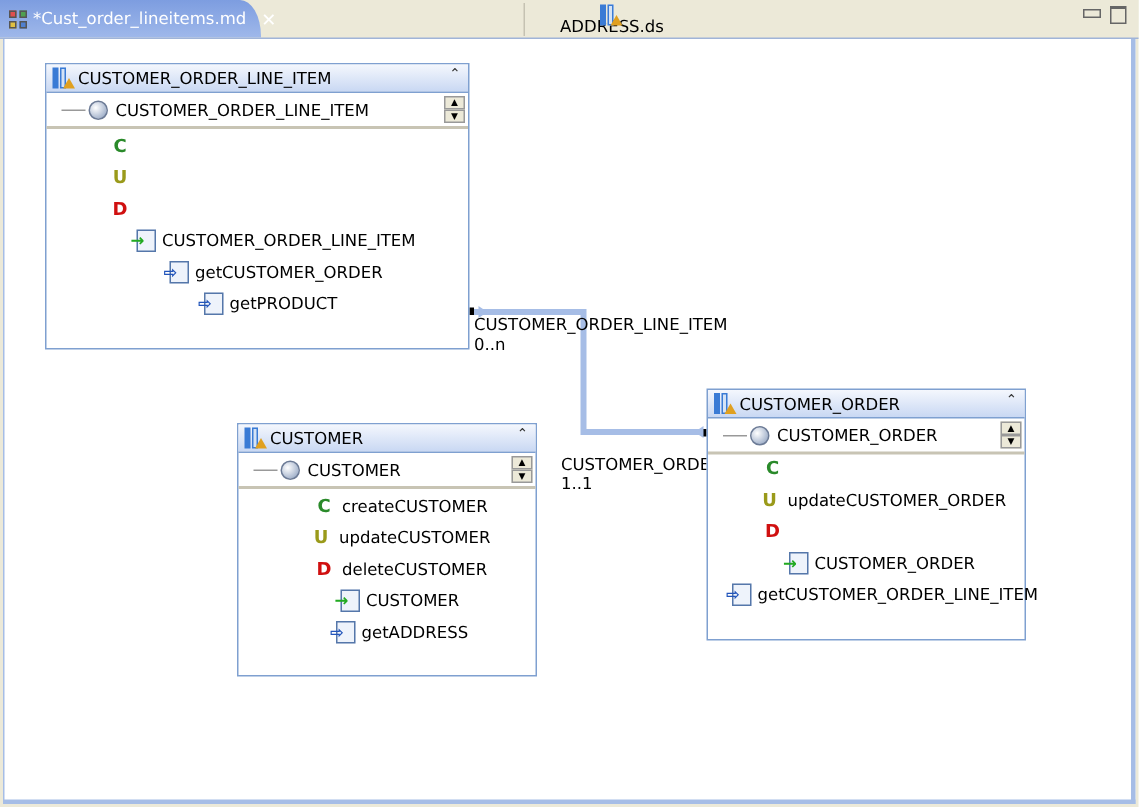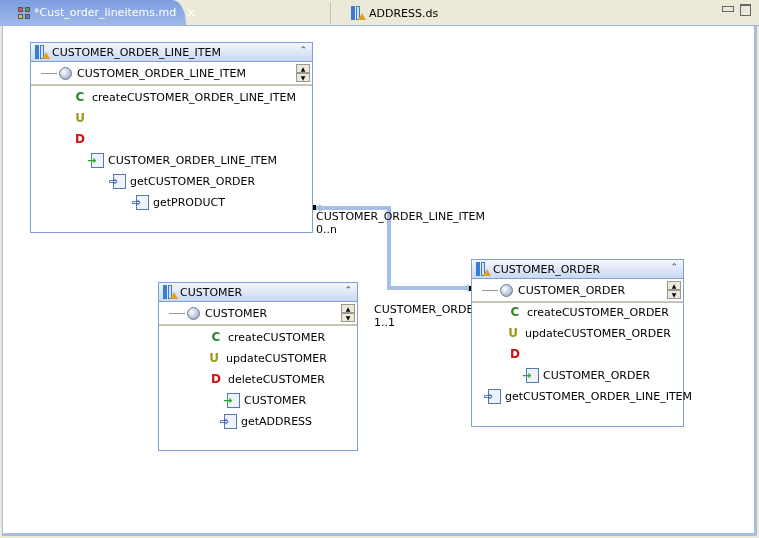--- a/index.html
+++ b/index.html
@@ -12,21 +12,21 @@
   }
   .tabbar {
     position: absolute; left: 0; top: 0; width: 759px; height: 25px;
     background: #ece9d8;
     border-bottom: 1px solid #a0b4d8;
   }
   .tab {
     position: absolute; top: 2px; height: 22px;
     display: flex; align-items: center;
     border-left: 1px solid #c5c2b2;
-    padding-left: 18px;
+    padding-left: 6px;
     font-size: 11px; white-space: nowrap;
   }
   .tab.active {
     left: 0; top: 0; height: 25px; width: 168px;
     background: linear-gradient(#7d9de0, #9fb8ea);
     color: #fff; border-left: none;
     border-top-right-radius: 14px 24px;
   }
   .tab.active .close { margin-left: 10px; font-weight: bold; font-size: 12px; color:#fff; }
   .tab .icon { margin-right: 4px; }
@@ -97,21 +97,21 @@
   <div class="tab active">
     <span class="mdicon">
       <span style="background:#e05050"></span>
         <span style="background:#50a050"></span>
       <span style="background:#e0c040"></span>
         <span style="background:#5080d0"></span>
     </span>
     <span>*Cust_order_lineitems.md</span>
     <span class="close">✕</span>
   </div>
-  <div class="tab" style="left:330px;width:104px;">
+  <div class="tab" style="left:349px;width:104px;flex-direction:column;">
     <span class="dsicon icon">
         <span class="b1"></span>
         <span class="b2"></span>
         <span class="b3"></span>
       </span>
     <span>ADDRESS.ds</span>
   </div>
   <div class="minmax">
     <div class="minbtn"></div>
     <div class="maxbtn"></div>
@@ -146,21 +146,20 @@
       <div class="line"></div>
       <div class="circle"></div>
       <span>CUSTOMER_ORDER_LINE_ITEM</span>
       <div class="scroll">
         <div>▲</div>
         <div>▼</div>
       </div>
     </div>
     <div class="op" style="left:42px;top:44px;">
       <span class="ic c">C</span>
-      <span>createCUSTOMER_ORDER_LINE_ITEM</span>
     </div>
     <div class="op" style="left:42px;top:65px;">
       <span class="ic u">U</span>
     </div>
     <div class="op" style="left:42px;top:86px;">
       <span class="ic d">D</span>
     </div>
     <div class="op" style="left:60px;top:107px;">
       <span class="docic g">
           <span class="arr">→</span>
@@ -240,21 +239,20 @@
       <div class="line"></div>
       <div class="circle"></div>
       <span>CUSTOMER_ORDER</span>
       <div class="scroll">
         <div>▲</div>
         <div>▼</div>
       </div>
     </div>
     <div class="op" style="left:36px;top:42px;">
       <span class="ic c">C</span>
-      <span>createCUSTOMER_ORDER</span>
     </div>
     <div class="op" style="left:34px;top:63px;">
       <span class="ic u">U</span>
       <span>updateCUSTOMER_ORDER</span>
     </div>
     <div class="op" style="left:36px;top:84px;">
       <span class="ic d">D</span>
     </div>
     <div class="op" style="left:54px;top:105px;">
       <span class="docic g">

